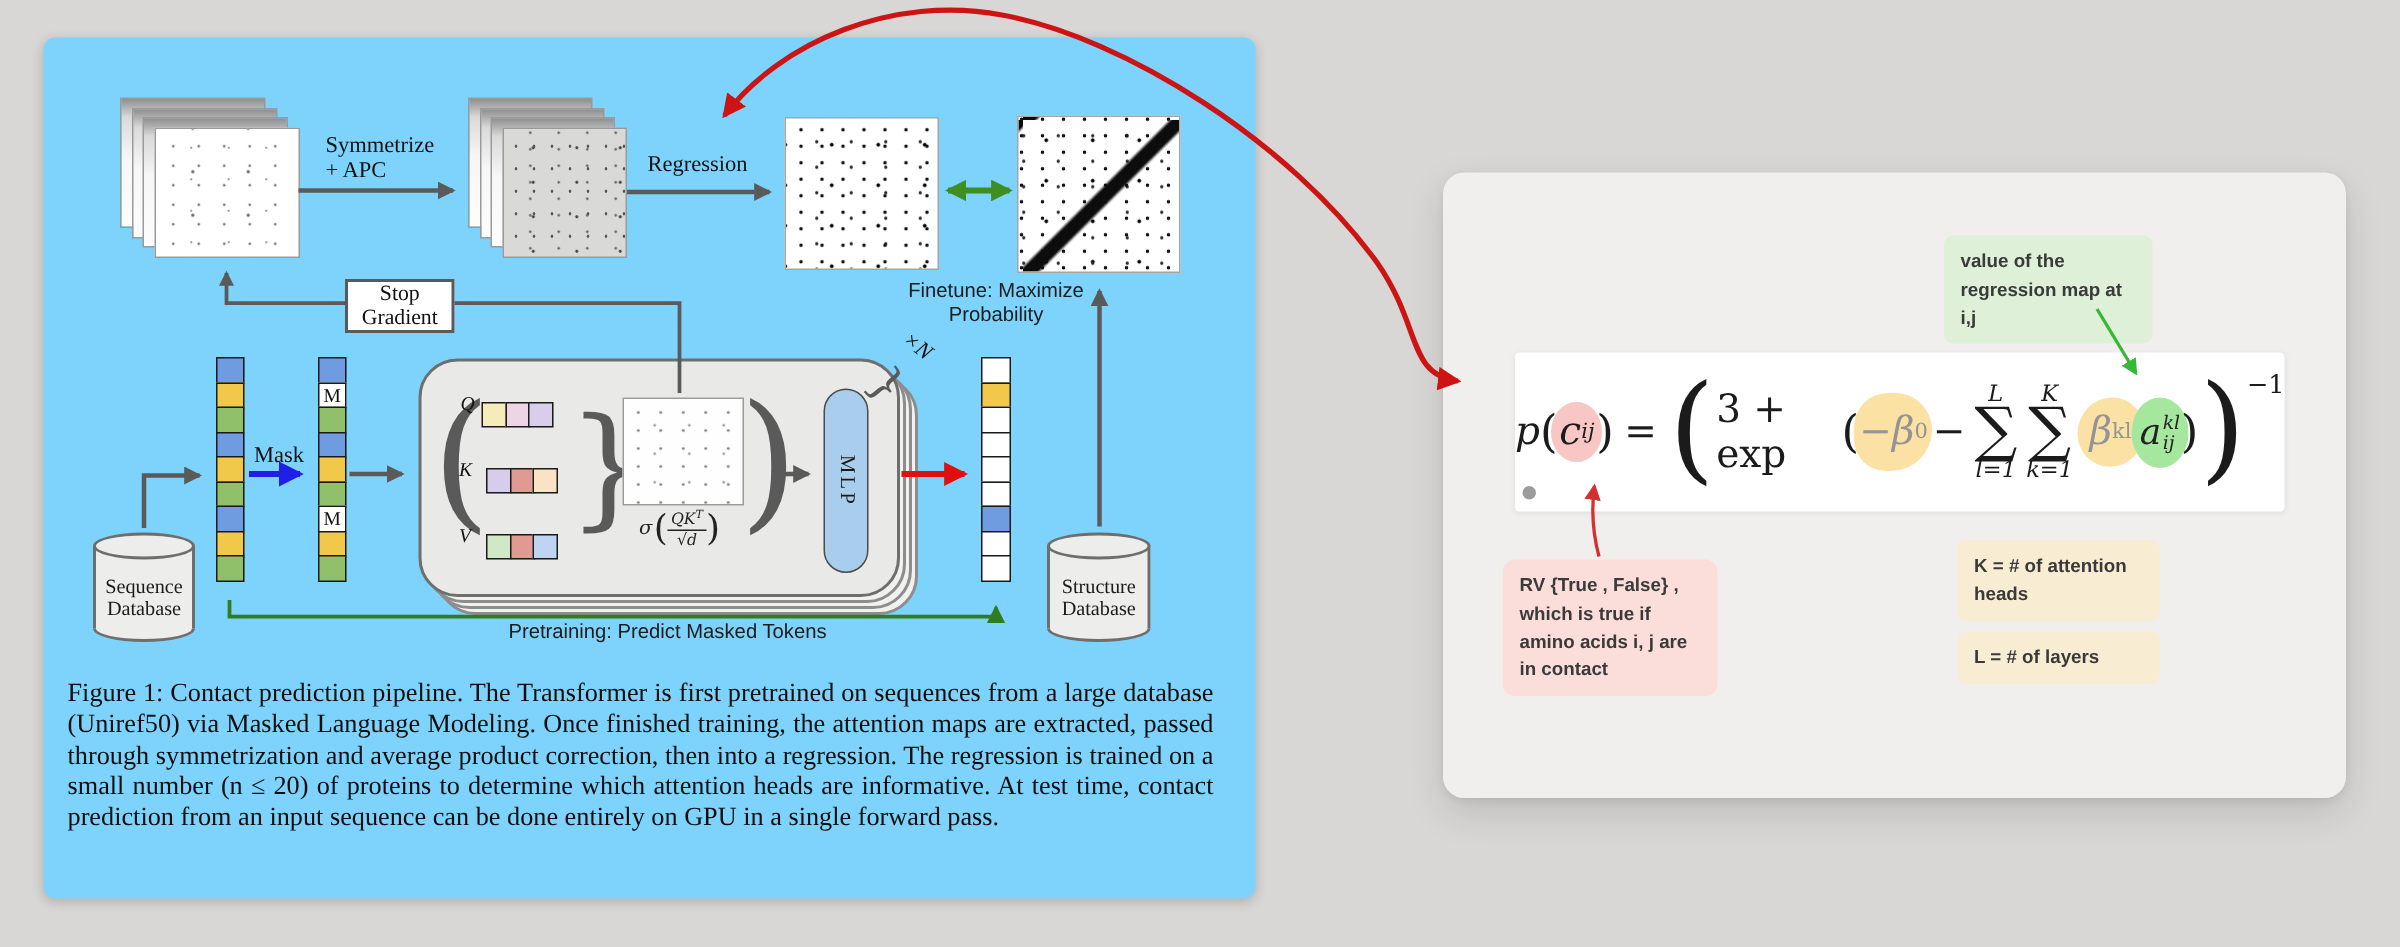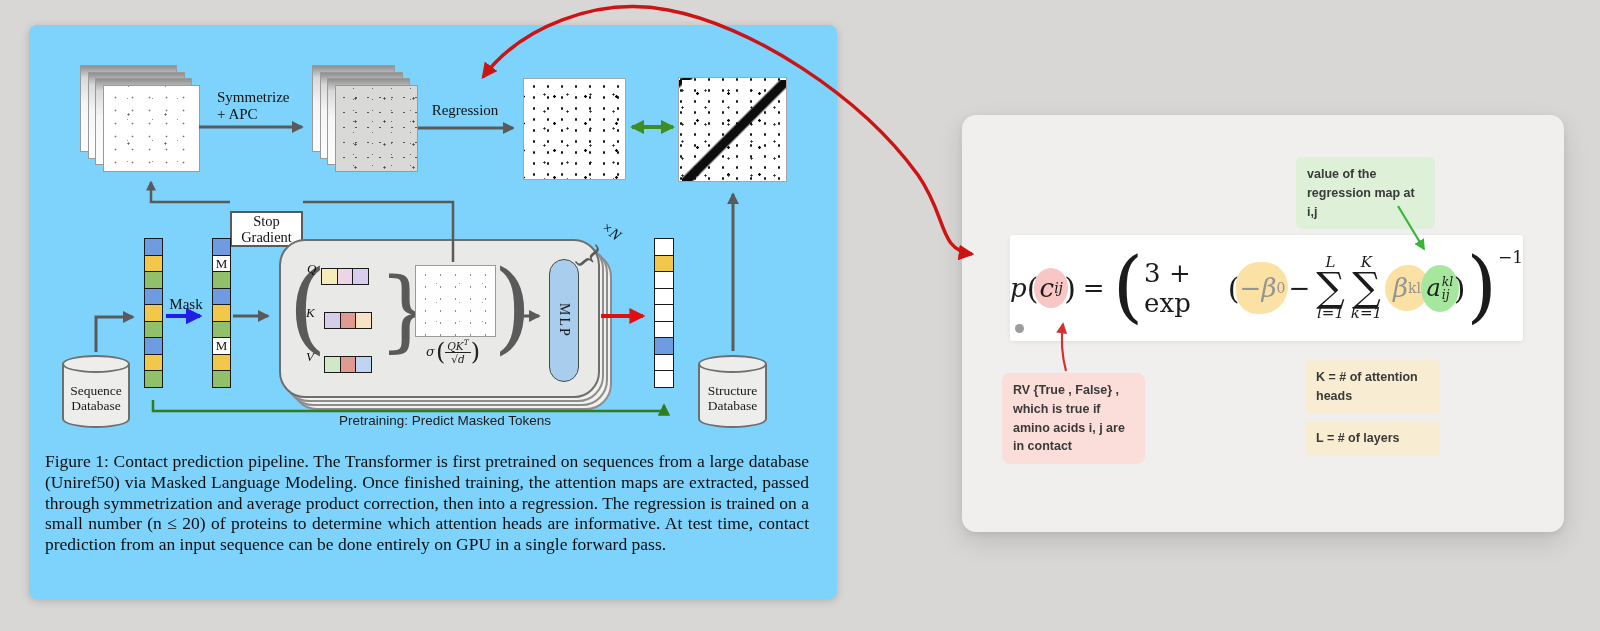--- a/index.html
+++ b/index.html
@@ -123,22 +123,26 @@
       <div class="page abs" style="left:298px;top:53px;width:83px;"></div>
       <div class="page front gray abs" style="left:306px;top:60px;width:83px;"></div>
     </div>
 
     <div class="abs serif" style="left:390px;top:77px;width:92px;text-align:center;font-size:15px;">Regression</div>
 
     <div class="cmap abs" style="left:494px;top:53px;width:103px;height:102px;"></div>
 
     <div class="cmap diag abs" style="left:649px;top:52px;width:109px;height:105px;"></div>
 
-
-    <div class="stopbox abs" style="left:201px;top:161px;width:73px;height:36px;margin-top:25px;">
+    <div class="abs sans" style="left:560px;top:161px;width:150px;text-align:center;font-size:13.5px;line-height:16px;">
+      <div>Finetune: Maximize</div>
+      <div>Probability</div>
+    </div>
+
+    <div class="stopbox abs" style="left:201px;top:161px;width:73px;height:36px;">
       <div>Stop</div>
       <div>Gradient</div>
     </div>
 
     <div class="tokcol abs" style="left:115px;top:213px;">
       <div class="cell" style="background-color: rgb(111, 155, 224);"></div>
       <div class="cell" style="background-color: rgb(242, 200, 75);"></div>
       <div class="cell" style="background-color: rgb(144, 192, 106);"></div>
       <div class="cell" style="background-color: rgb(111, 155, 224);"></div>
       <div class="cell" style="background-color: rgb(242, 200, 75);"></div>

